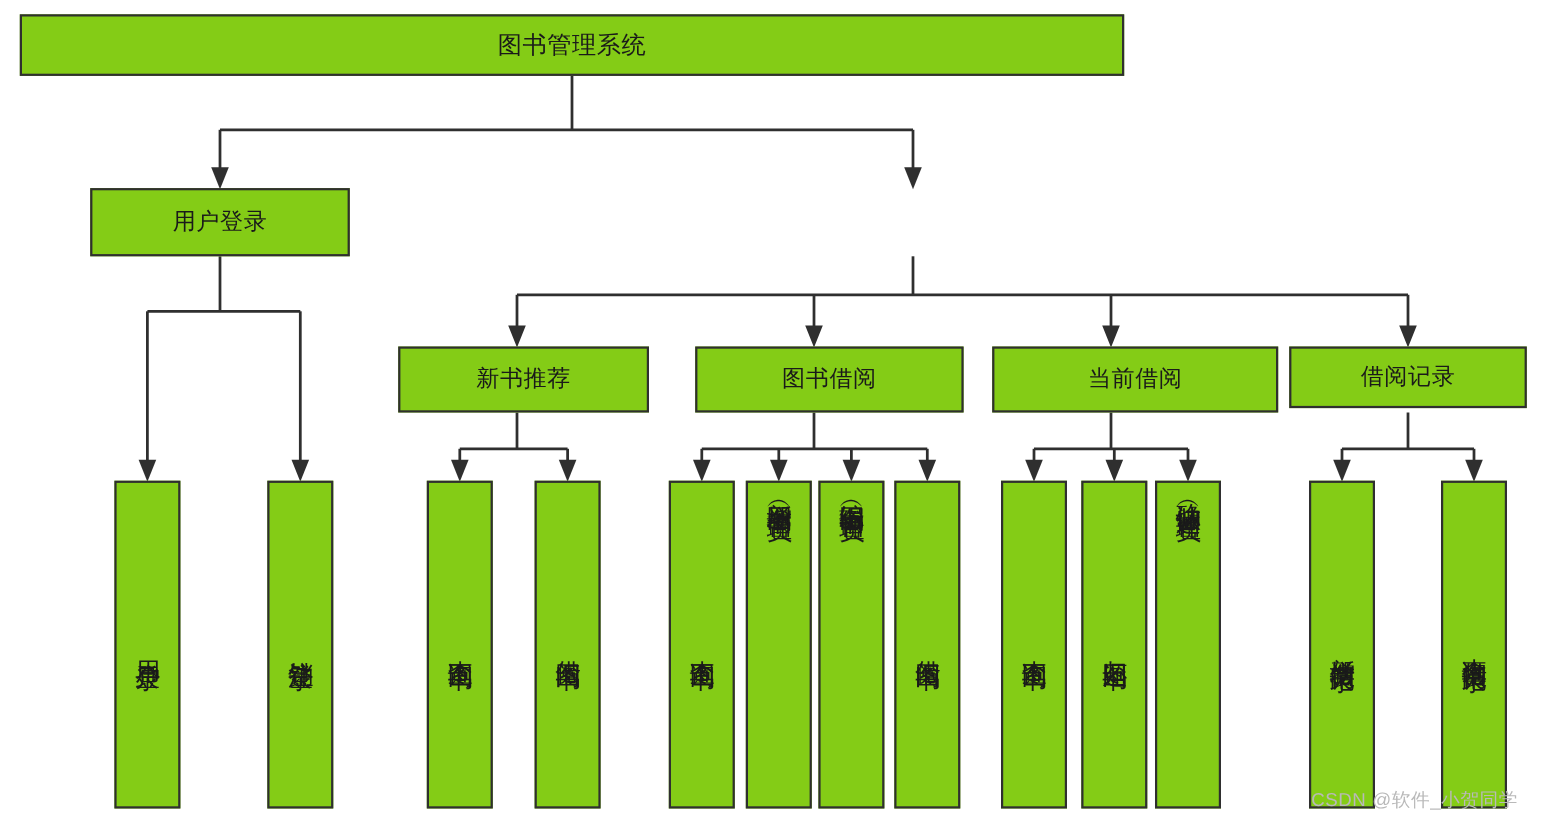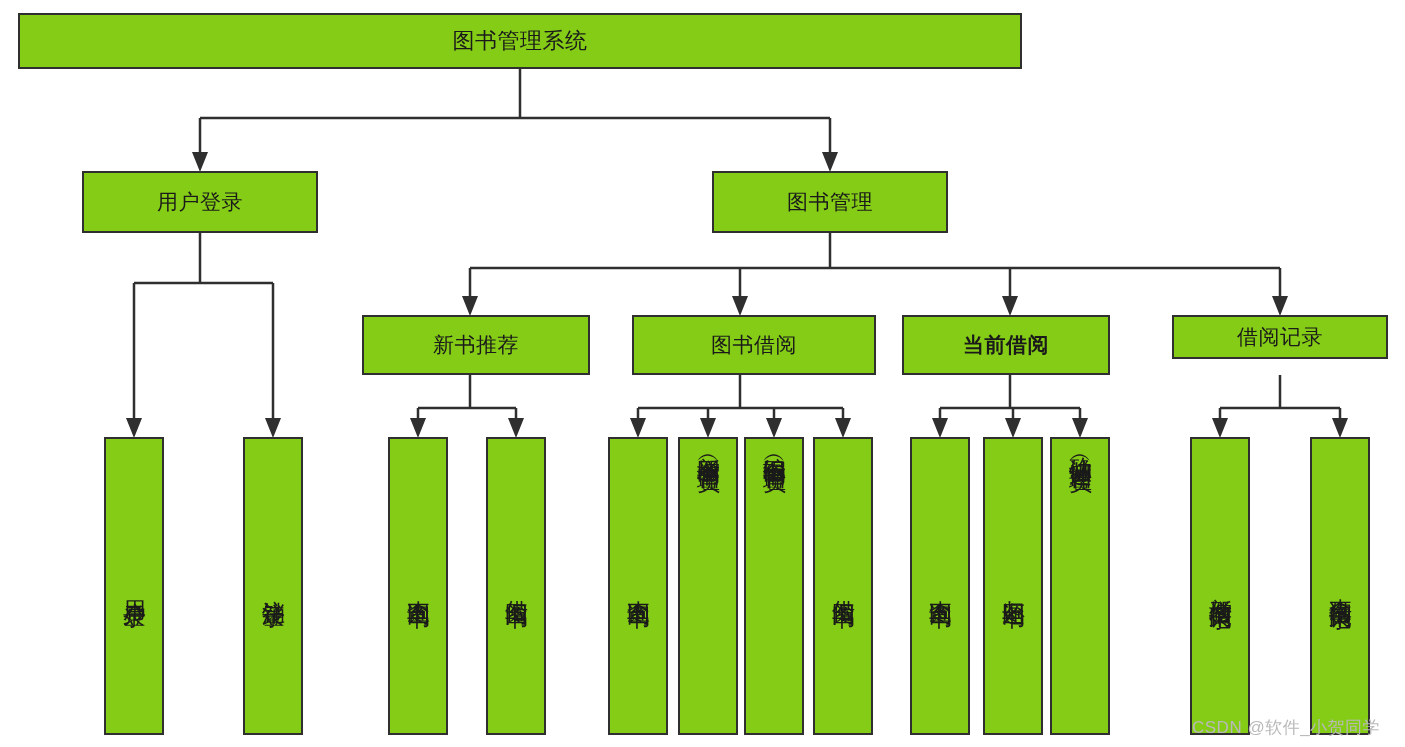--- a/index.html
+++ b/index.html
@@ -153,34 +153,31 @@
     </g>
   </svg>
 
   <div class="node h root" id="node-root" style="left: 18px; top: 13px; width: 1004px; height: 56px;">
     <span class="lbl">图书管理系统</span>
   </div>
 
   <div class="node h" id="node-l2-0" style="left: 82px; top: 171px; width: 236px; height: 62px;">
     <span class="lbl">用户登录</span>
   </div>
-  <div class="node h" id="node-l2-1" style="left: 712px; top: 171px; width: 236px; height: 62px;">
-    <span class="lbl">图书管理</span>
-  </div>
 
   <div class="node h" id="node-l3-0" style="left: 362px; top: 315px; width: 228px; height: 60px;">
     <span class="lbl">新书推荐</span>
   </div>
   <div class="node h" id="node-l3-1" style="left: 632px; top: 315px; width: 244px; height: 60px;">
     <span class="lbl">图书借阅</span>
   </div>
-  <div class="node h" id="node-l3-2" style="left: 902px; top: 315px; width: 208px; height: 60px; font-weight: bold;">
+  <div class="node h" id="node-l3-2" style="left: 902px; top: 315px; width: 260px; height: 60px;">
     <span class="lbl">当前借阅</span>
   </div>
-  <div class="node h" id="node-l3-3" style="left: 1172px; top: 315px; width: 216px; height: 44px;">
+  <div class="node h" id="node-l3-3" style="left: 1172px; top: 315px; width: 216px; height: 56px;">
     <span class="lbl">借阅记录</span>
   </div>
 
   <div class="node v mid" id="node-leaf-0" style="left: 104px; top: 437px; width: 60px; height: 298px;">
     <span class="lbl">用户登录</span>
   </div>
   <div class="node v mid" id="node-leaf-1" style="left: 243px; top: 437px; width: 60px; height: 298px;">
     <span class="lbl">注销登录</span>
   </div>
   <div class="node v mid" id="node-leaf-2" style="left: 388px; top: 437px; width: 60px; height: 298px;">

